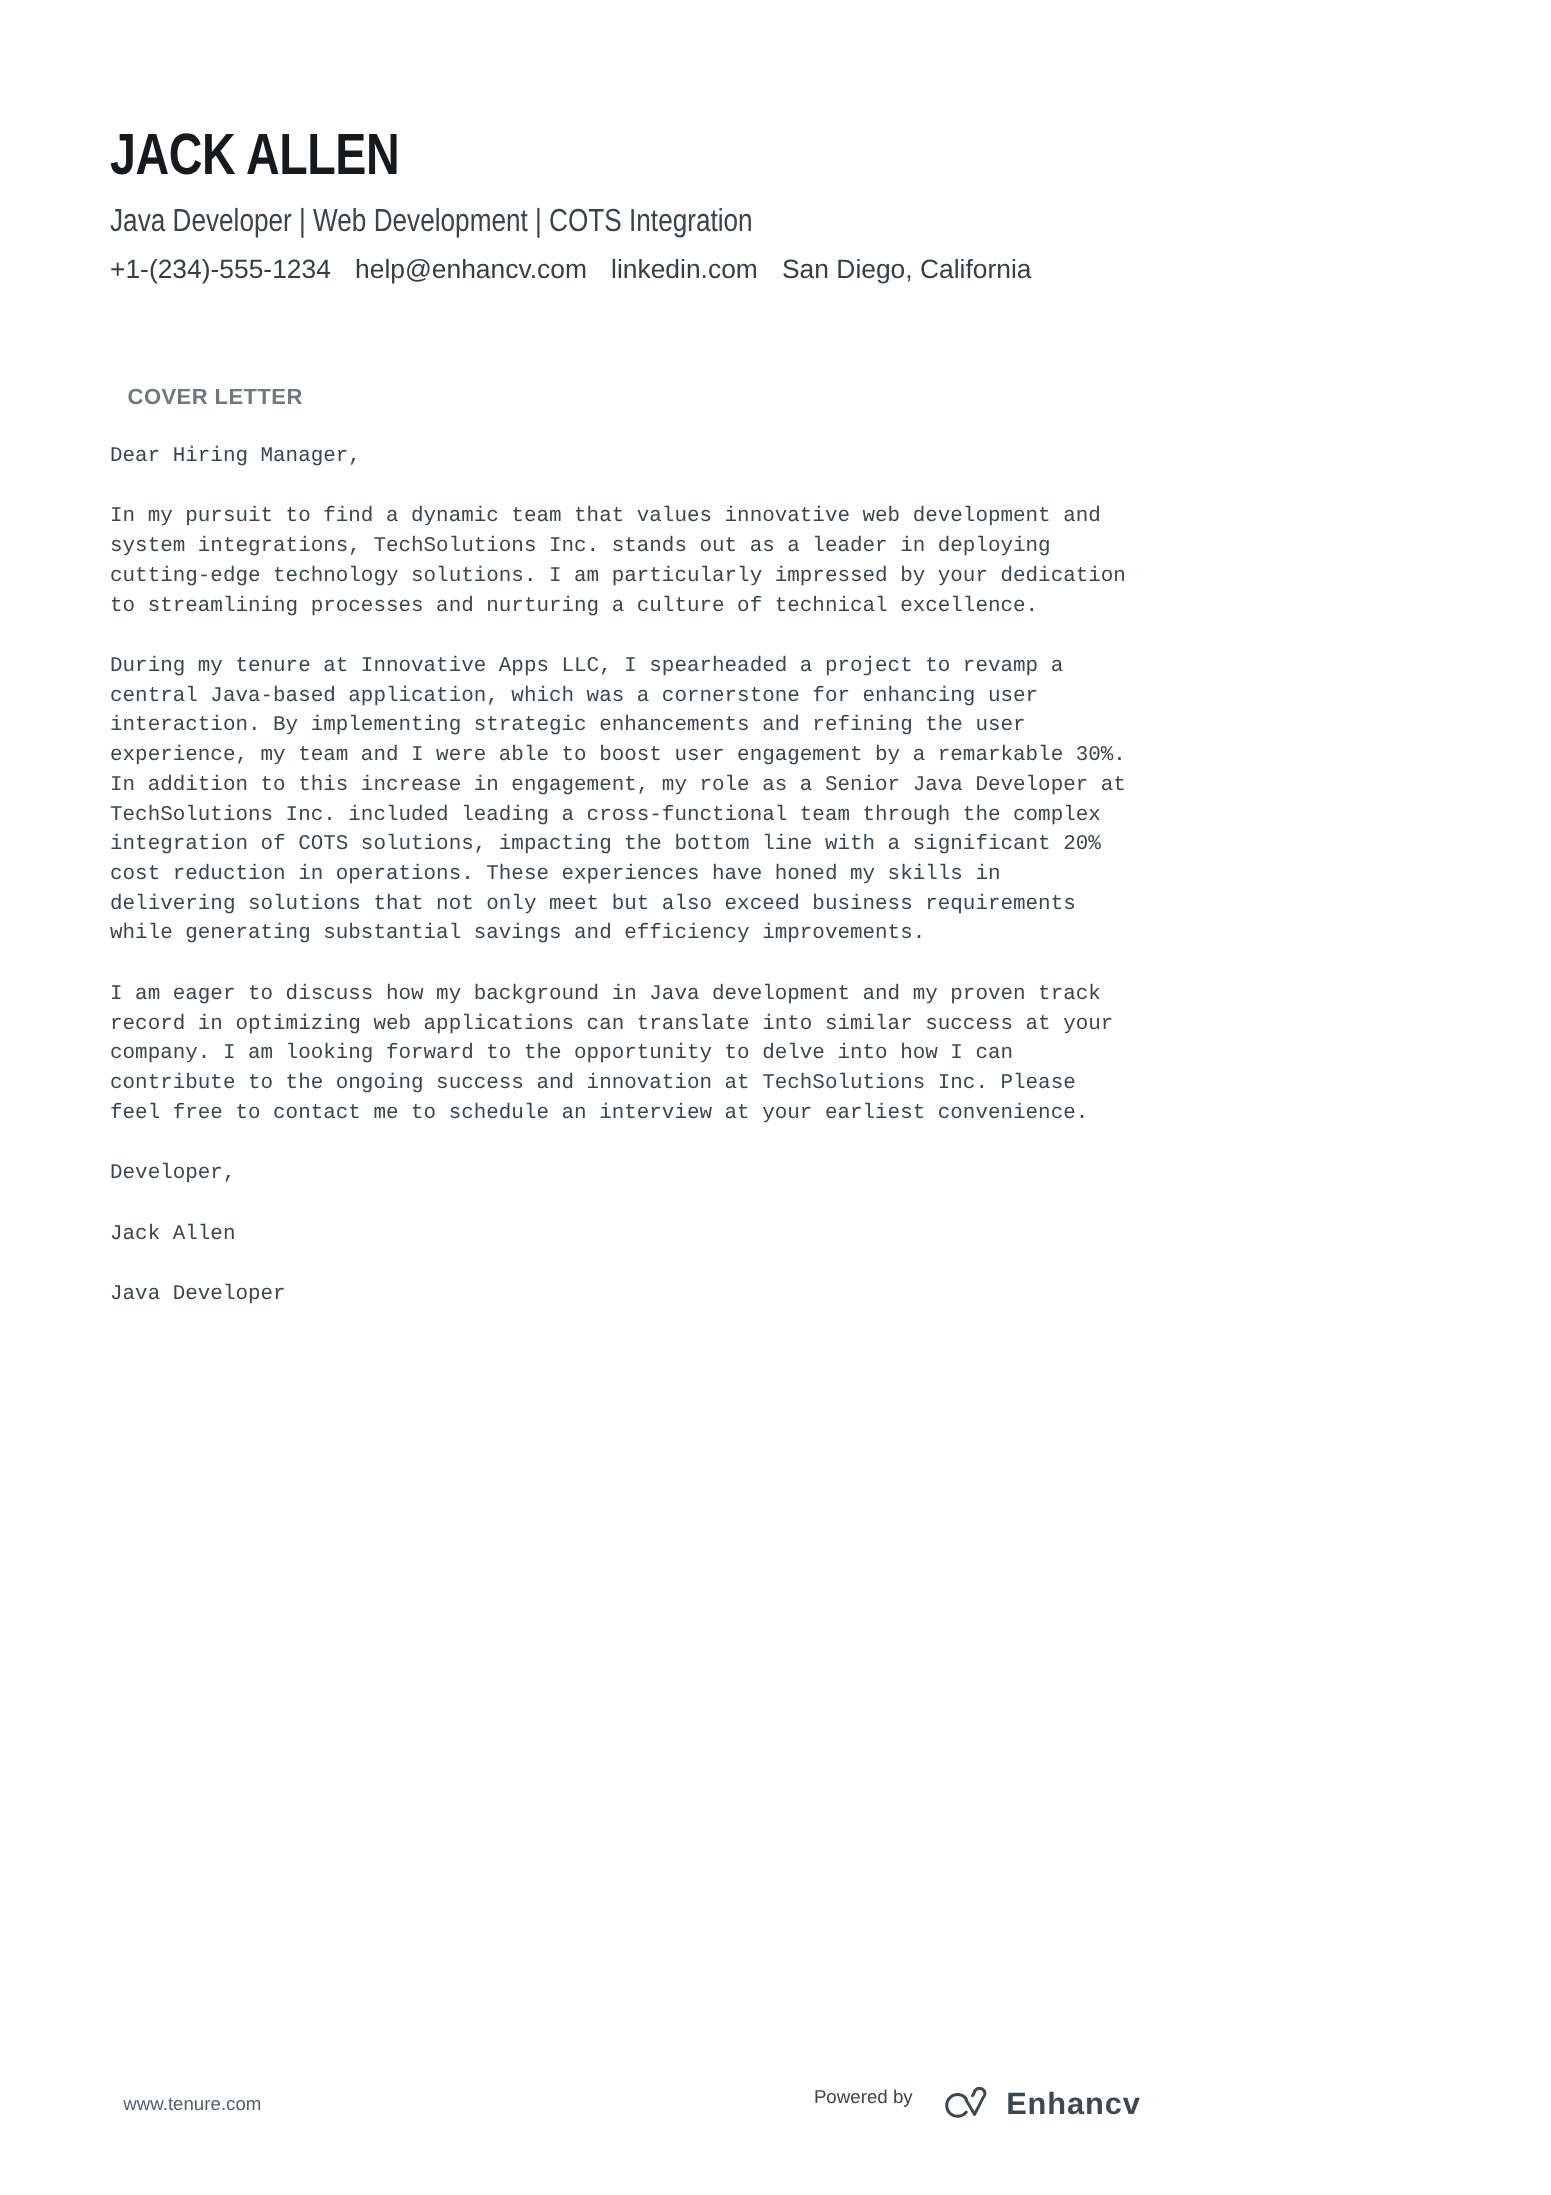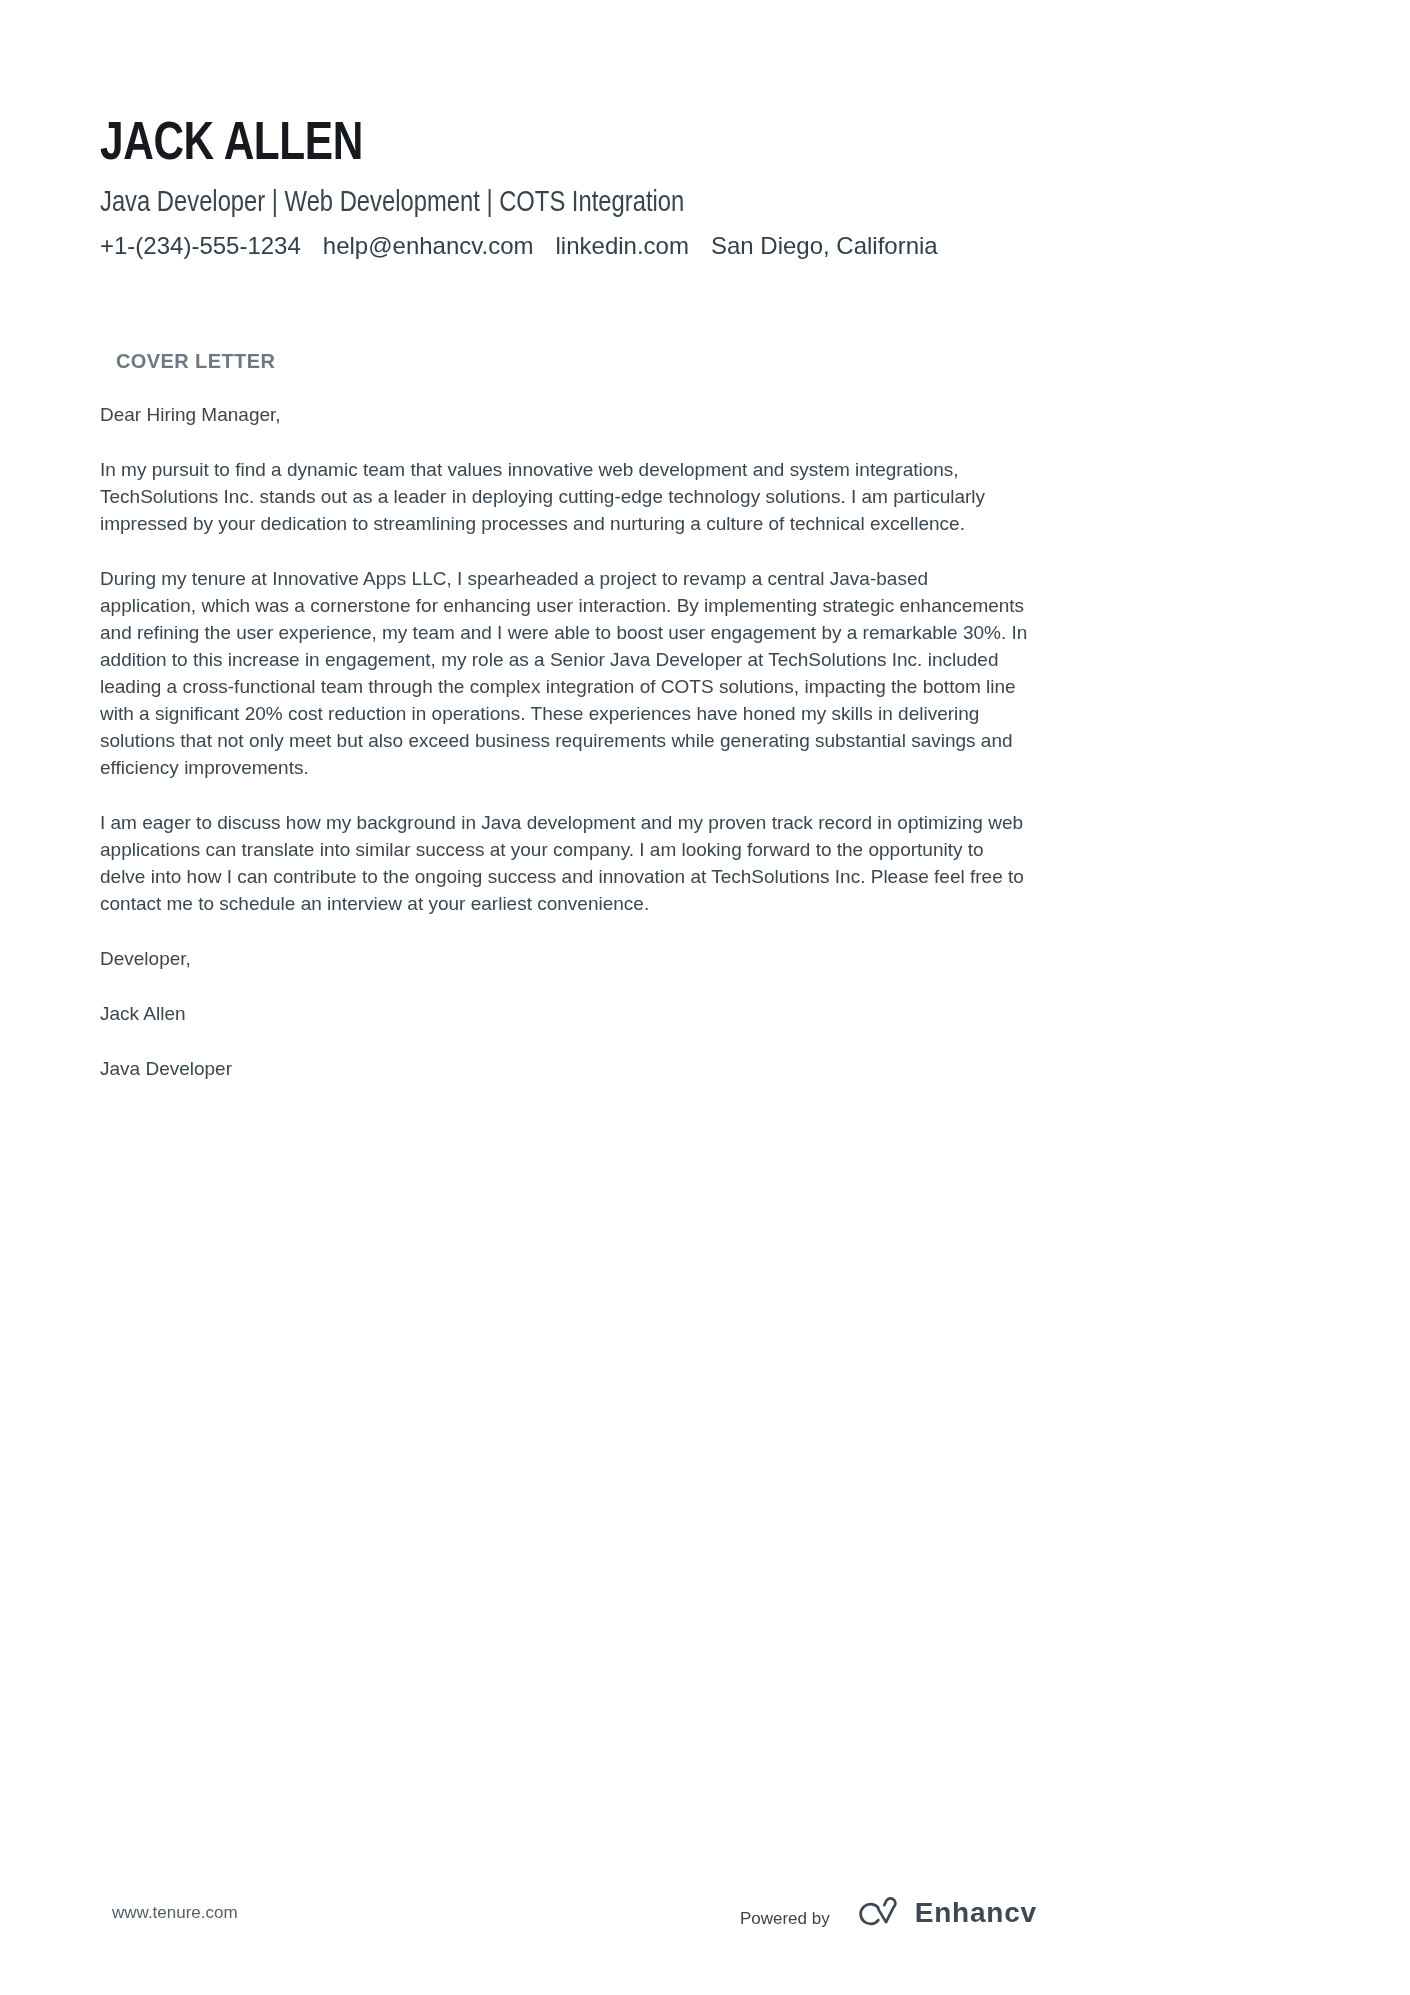--- a/index.html
+++ b/index.html
@@ -56,39 +56,40 @@
     font-size: 20px;
     font-weight: 700;
     letter-spacing: 0.4px;
     color: #6f7880;
   }
   .letter p {
     margin: 28px 16px 0 0;
     font-size: 19px;
     line-height: 27px;
     color: #3a4751;
+    font-family: Liberation Mono, monospace;
   }
   
   .footer {
     position: absolute;
     left: 100px;
     right: 100px;
     bottom: 66px;
     display: flex;
     justify-content: space-between;
     align-items: center;
     padding: 0 8px 0 12px;
   }
   .footer-site {
     font-size: 17px;
     color: #555f68;
   }
   .powered {
     display: flex;
-    align-items: flex-end;
+    align-items: flex-start;
   }
   .powered-label {
     font-size: 17px;
     color: #3b454d;
     margin-right: 27px;
   }
   .logo-mark {
     width: 48px;
     height: 32px;
     margin-right: 10px;

